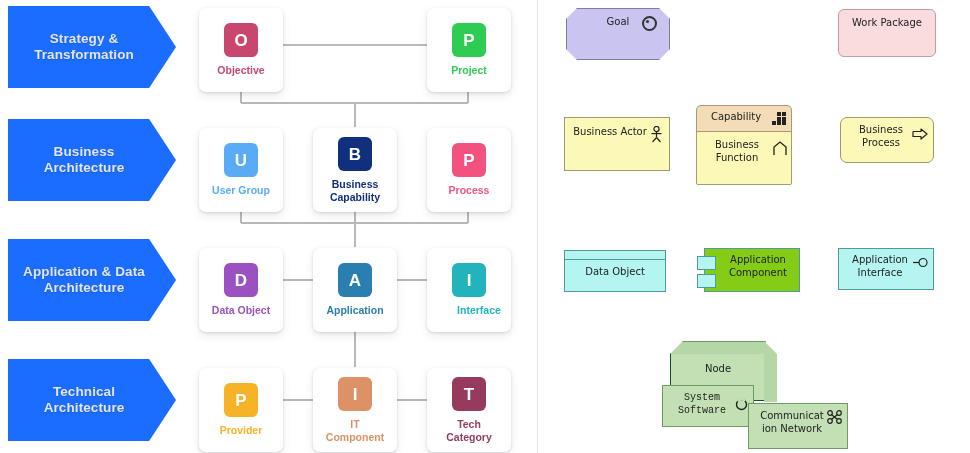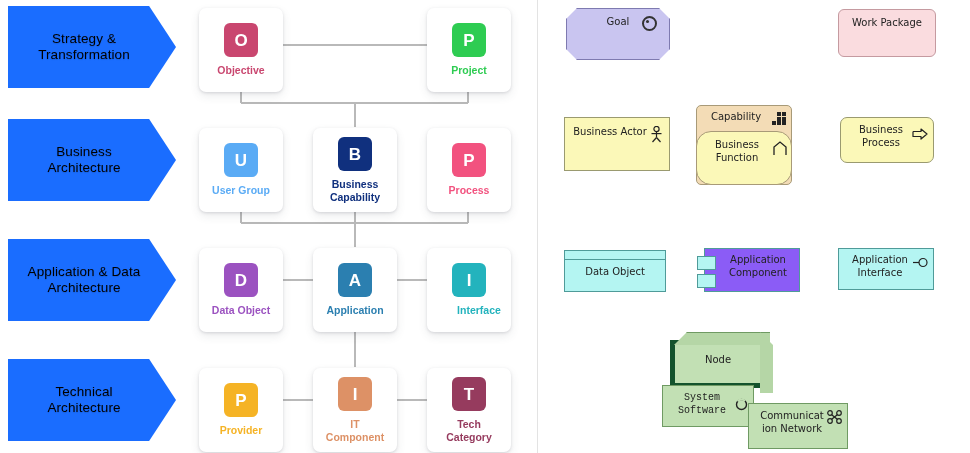--- a/index.html
+++ b/index.html
@@ -15,21 +15,21 @@
 
   
   .banner{
     position:absolute;left:8px;width:168px;
     background:#1a6dff;
     display:flex;align-items:center;justify-content:center;
     -webkit-clip-path:polygon(0 0, 84% 0, 100% 50%, 84% 100%, 0 100%);
     clip-path:polygon(0 0, 84% 0, 100% 50%, 84% 100%, 0 100%);
   }
   .banner-label{
-    color:#000000;font-weight:normal;font-size:13.5px;line-height:1.22;
+    color:#e5e5e5;font-weight:bold;font-size:13.5px;line-height:1.22;
     text-align:center;letter-spacing:.1px;width:128px;
     margin-right:16px;
     text-shadow:0 1px 1px rgba(0,0,0,.12);
   }
   .banner.b0{top:6px;height:82px;}
   .banner.b1{top:119px;height:82px;}
   .banner.b2{top:239px;height:82px;}
   .banner.b3{top:359px;height:82px;}
 
   
@@ -74,40 +74,40 @@
   .goal-ico::after{content:"";position:absolute;left:2px;top:2px;width:3px;height:3px;border-radius:50%;background:#333;}
 
   #workpackage{left:300px;top:9px;width:98px;height:48px;background:#fadcdf;border:1px solid #c59aa0;border-radius:6px;}
   #workpackage .am-text{position:absolute;left:0;right:0;top:7px;}
 
   #bizactor{left:26px;top:117px;width:106px;height:54px;background:#fbf8b8;border:1px solid #9a9a70;}
   #bizactor .am-text{position:absolute;left:6px;right:20px;top:8px;text-align:center;}
 
   #capability{left:158px;top:105px;width:96px;height:80px;background:#f3dcb6;border:1px solid #a89a78;border-radius:5px;}
   #capability .am-text{position:absolute;left:4px;right:20px;top:5px;}
-  #bizfunction{left:158px;top:131px;width:96px;height:54px;background:#fbf8b8;border:1px solid #a89a78;border-radius:15px;}
+  #bizfunction{left:158px;top:131px;width:96px;height:54px;background:#fbf8b8;border:1px solid #a89a78;border-radius:2px;}
   #bizfunction .am-text{position:absolute;left:4px;right:18px;top:7px;}
 
   #bizprocess{left:302px;top:117px;width:94px;height:46px;background:#fbf8b8;border:1px solid #9a9a70;border-radius:7px;}
   #bizprocess .am-text{position:absolute;left:4px;right:16px;top:6px;}
 
   #dataobject{left:26px;top:250px;width:102px;height:42px;background:#b4f5f2;border:1px solid #4f9b99;}
   #dataobject .am-text{position:absolute;left:0;right:0;top:15px;}
   .do-bar{position:absolute;left:0;right:0;top:8px;height:1px;background:#4f9b99;}
 
-  #appcomp{left:166px;top:248px;width:96px;height:44px;background:#8b5cf6;border:1px solid #4f9b99;}
+  #appcomp{left:166px;top:248px;width:96px;height:44px;background:#84cc16;border:1px solid #4f9b99;}
   #appcomp .am-text{position:absolute;left:14px;right:2px;top:5px;}
   .ac-tab{position:absolute;left:-8px;width:17px;height:12px;background:#b4f5f2;border:1px solid #4f9b99;}
   .ac-tab.t1{top:7px;} .ac-tab.t2{top:25px;}
 
   #appiface{left:300px;top:248px;width:96px;height:42px;background:#b4f5f2;border:1px solid #4f9b99;}
   #appiface .am-text{position:absolute;left:4px;right:16px;top:5px;}
 
   
-  #node{left:132px;top:340px;width:96px;height:48px;background:#c2e0b4;border:5px solid #14532d;padding-left:46px;}
+  #node{left:132px;top:353px;width:96px;height:48px;background:#c2e0b4;border:1px solid #14532d;padding-left:46px;}
   #node .am-text{position:absolute;left:0;right:0;top:9px;}
   .node-top{position:absolute;left:-1px;top:-13px;width:96px;height:13px;
     background:#b5d6a6;border:1px solid #6f9a63;border-bottom:none;
     -webkit-clip-path:polygon(13px 0,96px 0,96px 13px,0 13px);
     clip-path:polygon(13px 0,96px 0,96px 13px,0 13px);}
   .node-side{position:absolute;right:-13px;top:-13px;width:13px;height:61px;
     background:#b5d6a6;border:1px solid #6f9a63;border-left:none;
     -webkit-clip-path:polygon(0 0,13px 13px,13px 61px,0 61px);
     clip-path:polygon(0 0,13px 13px,13px 61px,0 61px);}
 

